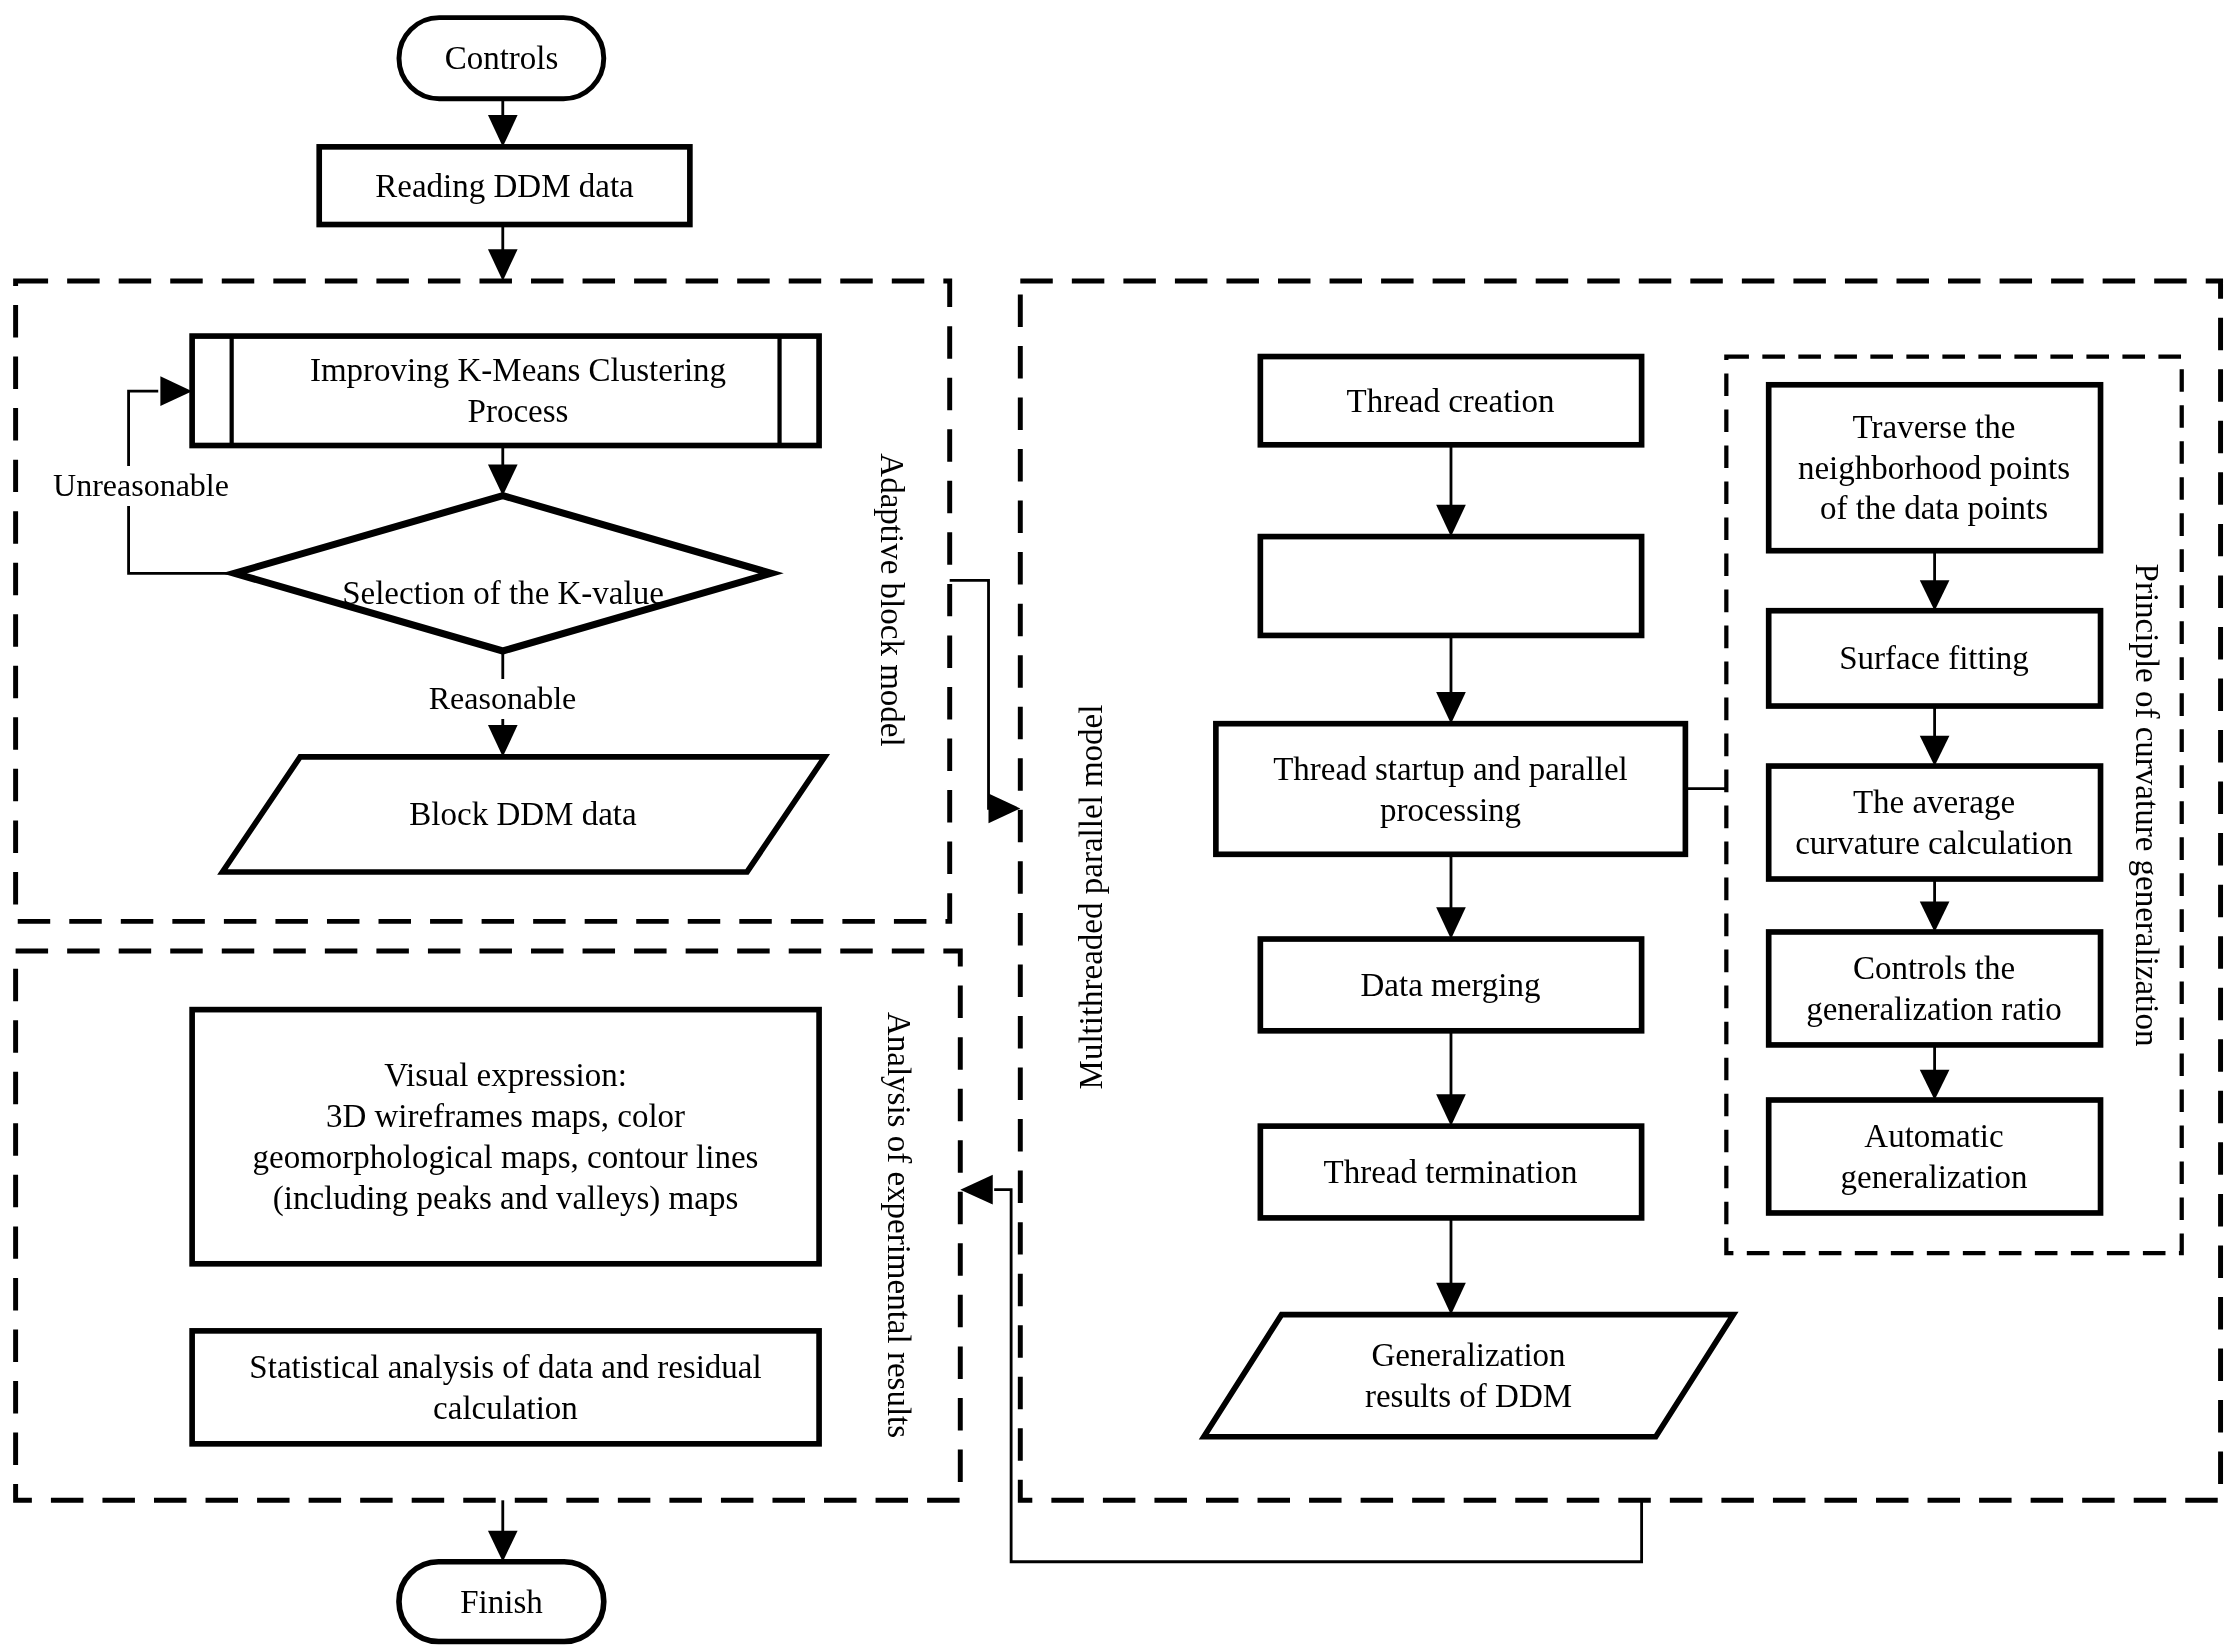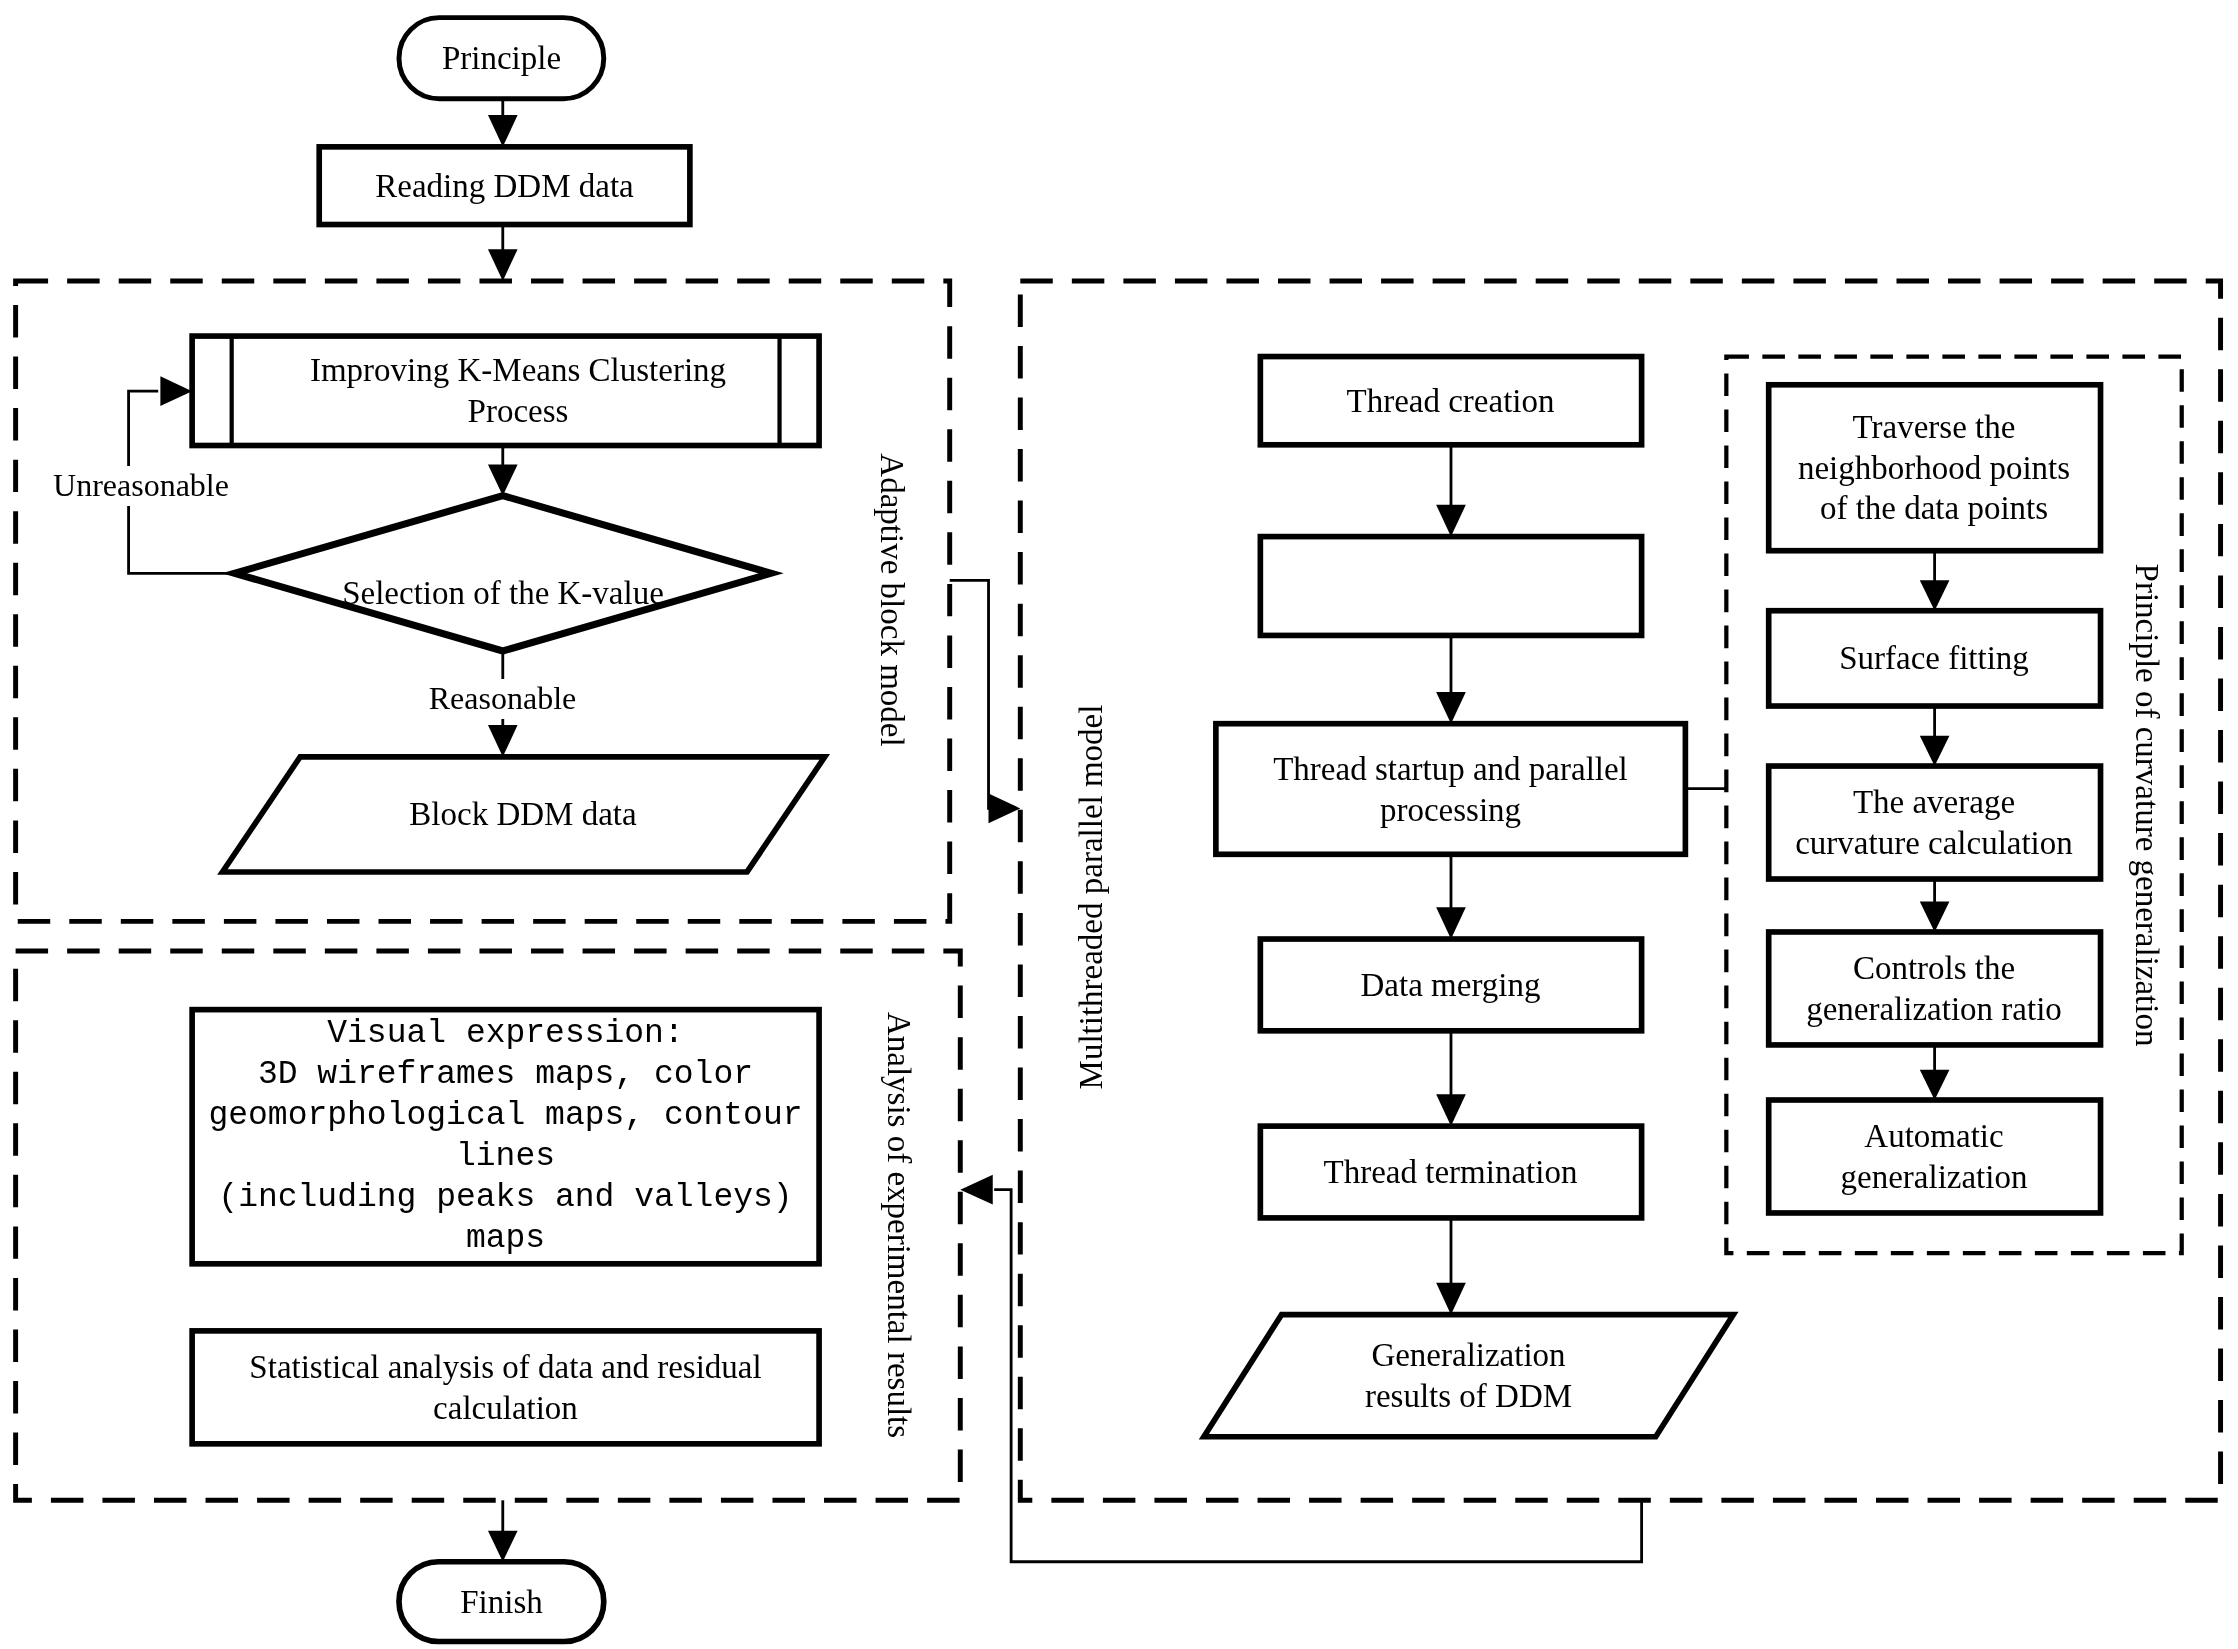--- a/index.html
+++ b/index.html
@@ -114,21 +114,21 @@
 
     <rect x="22" y="1347" width="1338" height="778" fill="none" stroke="#000" stroke-width="7" stroke-dasharray="46 27"></rect>
     <rect x="272" y="1430" width="888" height="360" fill="none" stroke="#000" stroke-width="8"></rect>
     <rect x="272" y="1885" width="888" height="160" fill="none" stroke="#000" stroke-width="8"></rect>
 
     <line x1="712" y1="2125" x2="712" y2="2178" stroke="#000" stroke-width="4"></line>
     <polygon points="712,2212 691,2168 733,2168" fill="#000"></polygon>
     <rect x="565" y="2212" width="290" height="113" rx="56" ry="56" fill="none" stroke="#000" stroke-width="8"></rect>
   </svg>
 
-  <div class="lbl" style="left:399px; top:17.6px;  width:205px; height:81px;">Principle</div>
+  <div class="lbl" style="left:399px; top:17.6px;  width:205px; height:81px;">Controls</div>
 
   <div class="lbl" style="left:319px; top:147px; width:371px; height:78px;">Reading DDM data</div>
 
   <div class="lbl" style="left:233px; top:336px; width:546px; height:109px;margin-left:12px;">Improving K-Means Clustering
 Process</div>
 
   <div class="edge-lbl" style="left:28px; top:466px; width:226px; height:40px;">Unreasonable</div>
 
   <div class="lbl" style="left:270px; top:516px; width:466px; height:155px;">Selection of the K-value</div>
 
@@ -163,21 +163,21 @@
 curvature calculation</div>
 
   <div class="lbl" style="left:1768px; top:932px; width:332px; height:113px;">Controls the
 generalization ratio</div>
 
   <div class="lbl" style="left:1768px; top:1100px; width:332px; height:113px;">Automatic
 generalization</div>
 
   <div class="vlbl rot-cw" style="left:2146px; top:805px;">Principle of curvature generalization</div>
 
-  <div class="lbl" style="left:192px; top:1010px; width:627px; height:254px;font-family:Liberation Mono, monospace;">Visual expression:
+  <div class="lbl" style="left:192px; top:1010px; width:627px; height:254px;">Visual expression:
 3D wireframes maps, color
 geomorphological maps, contour lines
 (including peaks and valleys) maps</div>
 
   <div class="lbl" style="left:192px; top:1331px; width:627px; height:113px;">Statistical analysis of data and residual
 calculation</div>
 
   <div class="vlbl rot-cw" style="left:898px; top:1225px;">Analysis of experimental results</div>
 
   <div class="lbl" style="left:399px; top:1562px; width:205px; height:80px;">Finish</div>

